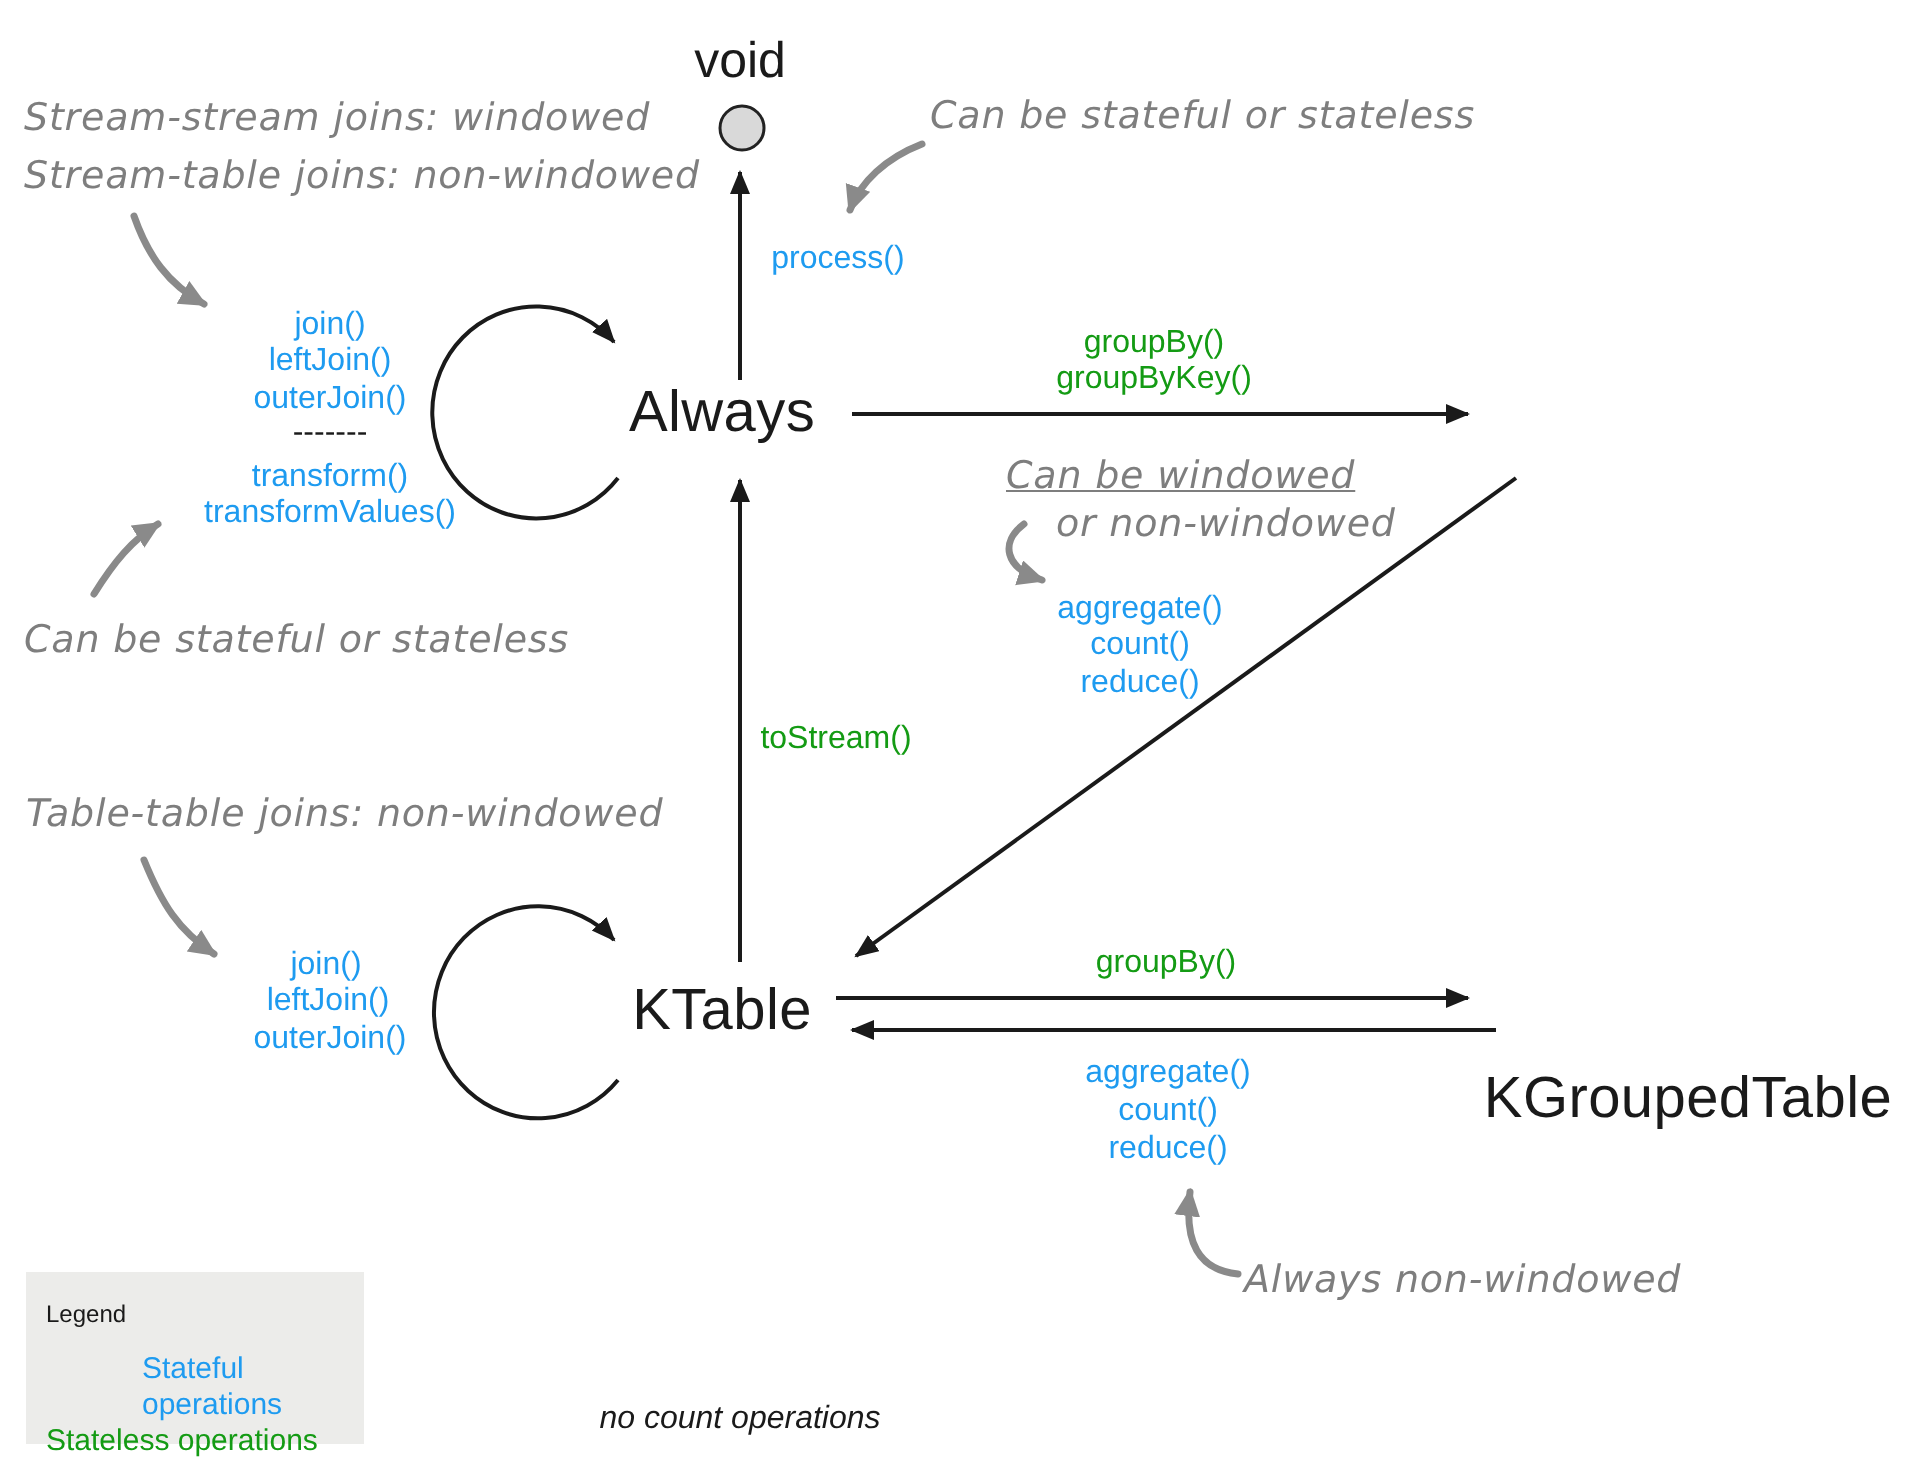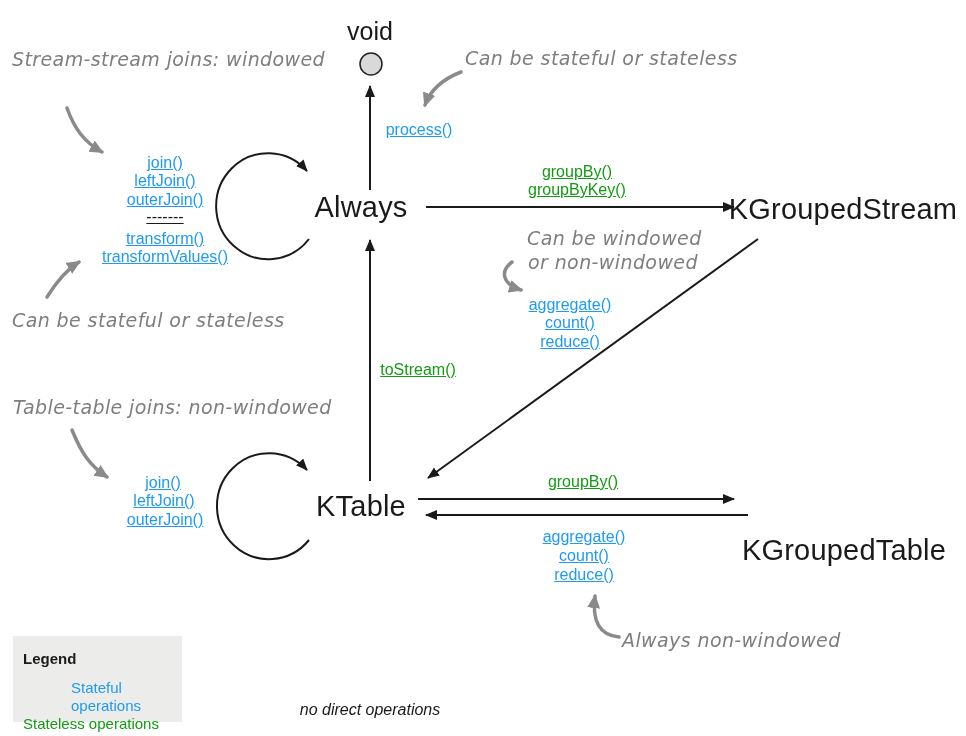--- a/index.html
+++ b/index.html
@@ -10,31 +10,31 @@
   .canvas{position:relative;width:966px;height:736px;background:#fff;overflow:hidden;
           font-family:"Liberation Sans", sans-serif;}
   svg.edges{position:absolute;left:0;top:0;width:966px;height:736px;}
   .edge{stroke:var(--black);stroke-width:2;fill:none;}
   .gedge{stroke:#8a8a8a;stroke-width:3.5;fill:none;stroke-linecap:round;}
   .mb{fill:var(--black);}
   .mg{fill:#8a8a8a;}
   .lbl{position:absolute;white-space:nowrap;transform:translate(-50%,-50%);line-height:1;}
   .node{font-size:29px;color:var(--black);letter-spacing:0.2px;}
   .void-lbl{font-size:25px;color:var(--black);}
-  .op{font-size:16px;text-decoration:underline;}
+  .op{font-size:16px;}
   .blue{color:var(--blue);}
   .green{color:var(--green);}
   .dark{color:var(--black);}
   .hand{position:absolute;white-space:nowrap;font-family:"DejaVu Sans", sans-serif;
         font-style:italic;color:var(--gray);font-size:19px;letter-spacing:0.4px;line-height:1;}
   .note{font-size:16px;font-style:italic;color:var(--black);
         font-family:"Liberation Sans", sans-serif;}
   .legend{position:absolute;left:13px;top:636px;width:169px;height:86px;
           background:var(--legend_bg);box-sizing:border-box;padding:15px 10px 0 10px;}
-  .legend-title{font-size:15px;font-weight:bold;color:var(--black);margin:0 0 13px 0;line-height:1;}
+  .legend-title{font-size:12px;font-weight:normal;color:var(--black);margin:0 0 13px 0;line-height:1;}
   .legend-item{font-size:15px;line-height:18px;}
 </style>
 </head>
 <body>
 
 <div class="canvas">
 
   <svg class="edges">
     <defs>
       <marker id="mBlack" markerUnits="userSpaceOnUse" markerWidth="16" markerHeight="14" refX="11" refY="5" orient="auto">
@@ -66,24 +66,23 @@
     <path class="gedge" d="M 67 108 C 74 128, 84 142, 102 152" marker-end="url(#mGray)"></path>
     <path class="gedge" d="M 47 297 C 57 281, 66 270, 79 262" marker-end="url(#mGray)"></path>
     <path class="gedge" d="M 461 72 C 443 79, 430 91, 425 105" marker-end="url(#mGray)"></path>
     <path class="gedge" d="M 512 262 C 500 271, 502 284, 521 290" marker-end="url(#mGray)"></path>
     <path class="gedge" d="M 619 637 C 599 635, 592 621, 595 596" marker-end="url(#mGray)"></path>
     <path class="gedge" d="M 103 430 C 112 452, 120 465, 138 477" marker-end="url(#mGray)" transform="translate(-31,0)"></path>
   </svg>
 
   <div class="lbl void-lbl" style="left:370px;top:31px;">void</div>
   <div class="lbl node" style="left:361px;top:207px;">Always</div>
-  <div class="lbl node" style="left:843px;top:209px;">KGroupedStream</div>
   <div class="lbl node" style="left:361px;top:506px;">KTable</div>
   <div class="lbl node" style="left:844px;top:510px;margin-top:40px;">KGroupedTable</div>
-  <div class="lbl note" style="left:370px;top:710px;">no direct operations</div>
+  <div class="lbl note" style="left:370px;top:710px;">no count operations</div>
 
   <div class="lbl op blue" style="left:419px;top:130px;">process()</div>
   <div class="lbl op green" style="left:418px;top:354px;margin-top:16px;">toStream()</div>
   <div class="lbl op green" style="left:577px;top:172px;">groupBy()</div>
   <div class="lbl op green" style="left:577px;top:190px;">groupByKey()</div>
   <div class="lbl op green" style="left:583px;top:482px;">groupBy()</div>
 
   <div class="lbl op blue" style="left:165px;top:163px;">join()</div>
   <div class="lbl op blue" style="left:165px;top:181px;">leftJoin()</div>
   <div class="lbl op blue" style="left:165px;top:200px;">outerJoin()</div>
@@ -97,23 +96,24 @@
 
   <div class="lbl op blue" style="left:163px;top:483px;">join()</div>
   <div class="lbl op blue" style="left:164px;top:501px;">leftJoin()</div>
   <div class="lbl op blue" style="left:165px;top:520px;">outerJoin()</div>
 
   <div class="lbl op blue" style="left:584px;top:537px;">aggregate()</div>
   <div class="lbl op blue" style="left:584px;top:556px;">count()</div>
   <div class="lbl op blue" style="left:584px;top:575px;">reduce()</div>
 
   <div class="hand" style="left:12px;top:50px;">Stream-stream joins: windowed</div>
+  <div class="hand" style="left:12px;top:79px;">Stream-table joins: non-windowed</div>
   <div class="hand" style="left:465px;top:49px;">Can be stateful or stateless</div>
   <div class="hand" style="left:12px;top:311px;">Can be stateful or stateless</div>
-  <div class="hand" style="left:527px;top:229px;">Can be windowed</div>
+  <div class="hand" style="left:503px;top:229px;text-decoration:underline;">Can be windowed</div>
   <div class="hand" style="left:528px;top:253px;">or non-windowed</div>
   <div class="hand" style="left:13px;top:398px;">Table-table joins: non-windowed</div>
   <div class="hand" style="left:622px;top:631px;">Always non-windowed</div>
 
   <div class="legend">
     <div class="legend-title">Legend</div>
     <div class="legend-item" style="color:var(--blue);margin-left:48px;">Stateful operations</div>
     <div class="legend-item" style="color:var(--green);">Stateless operations</div>
   </div>
 

